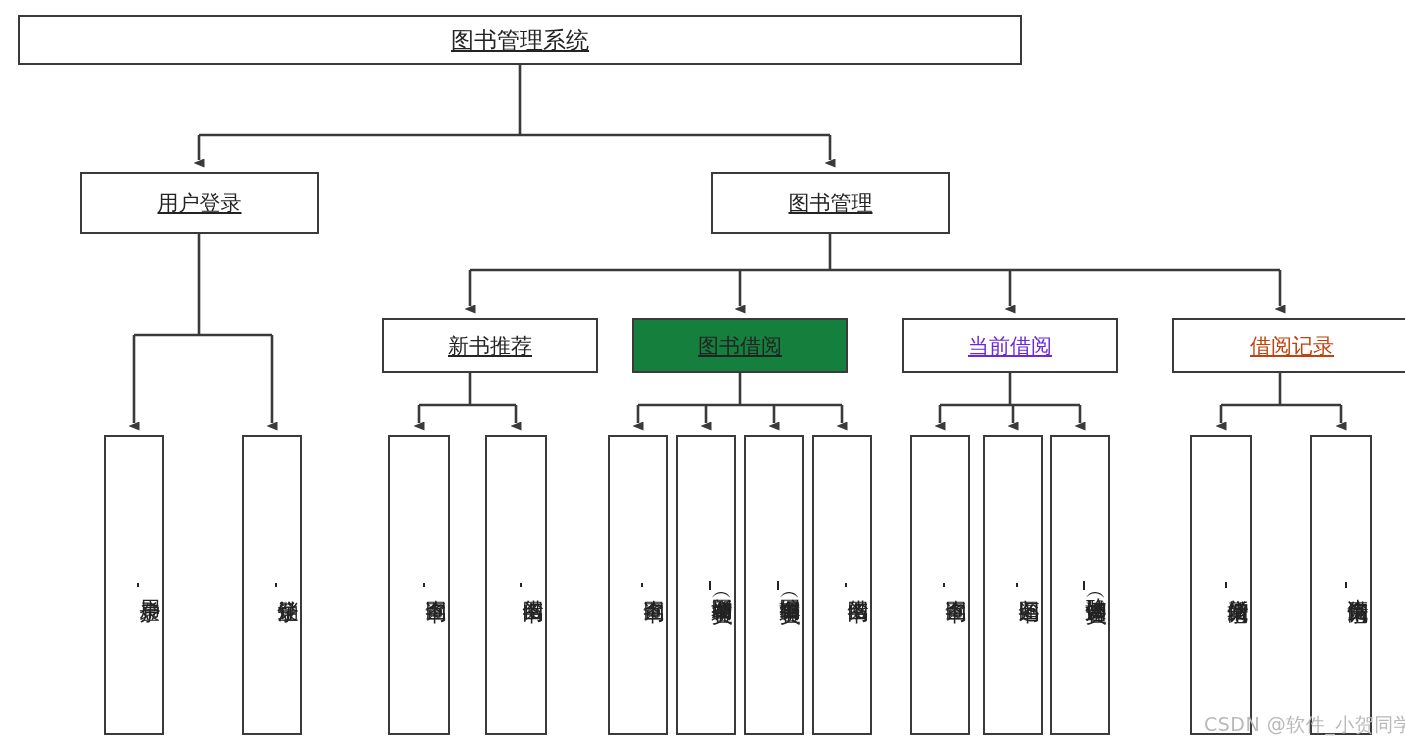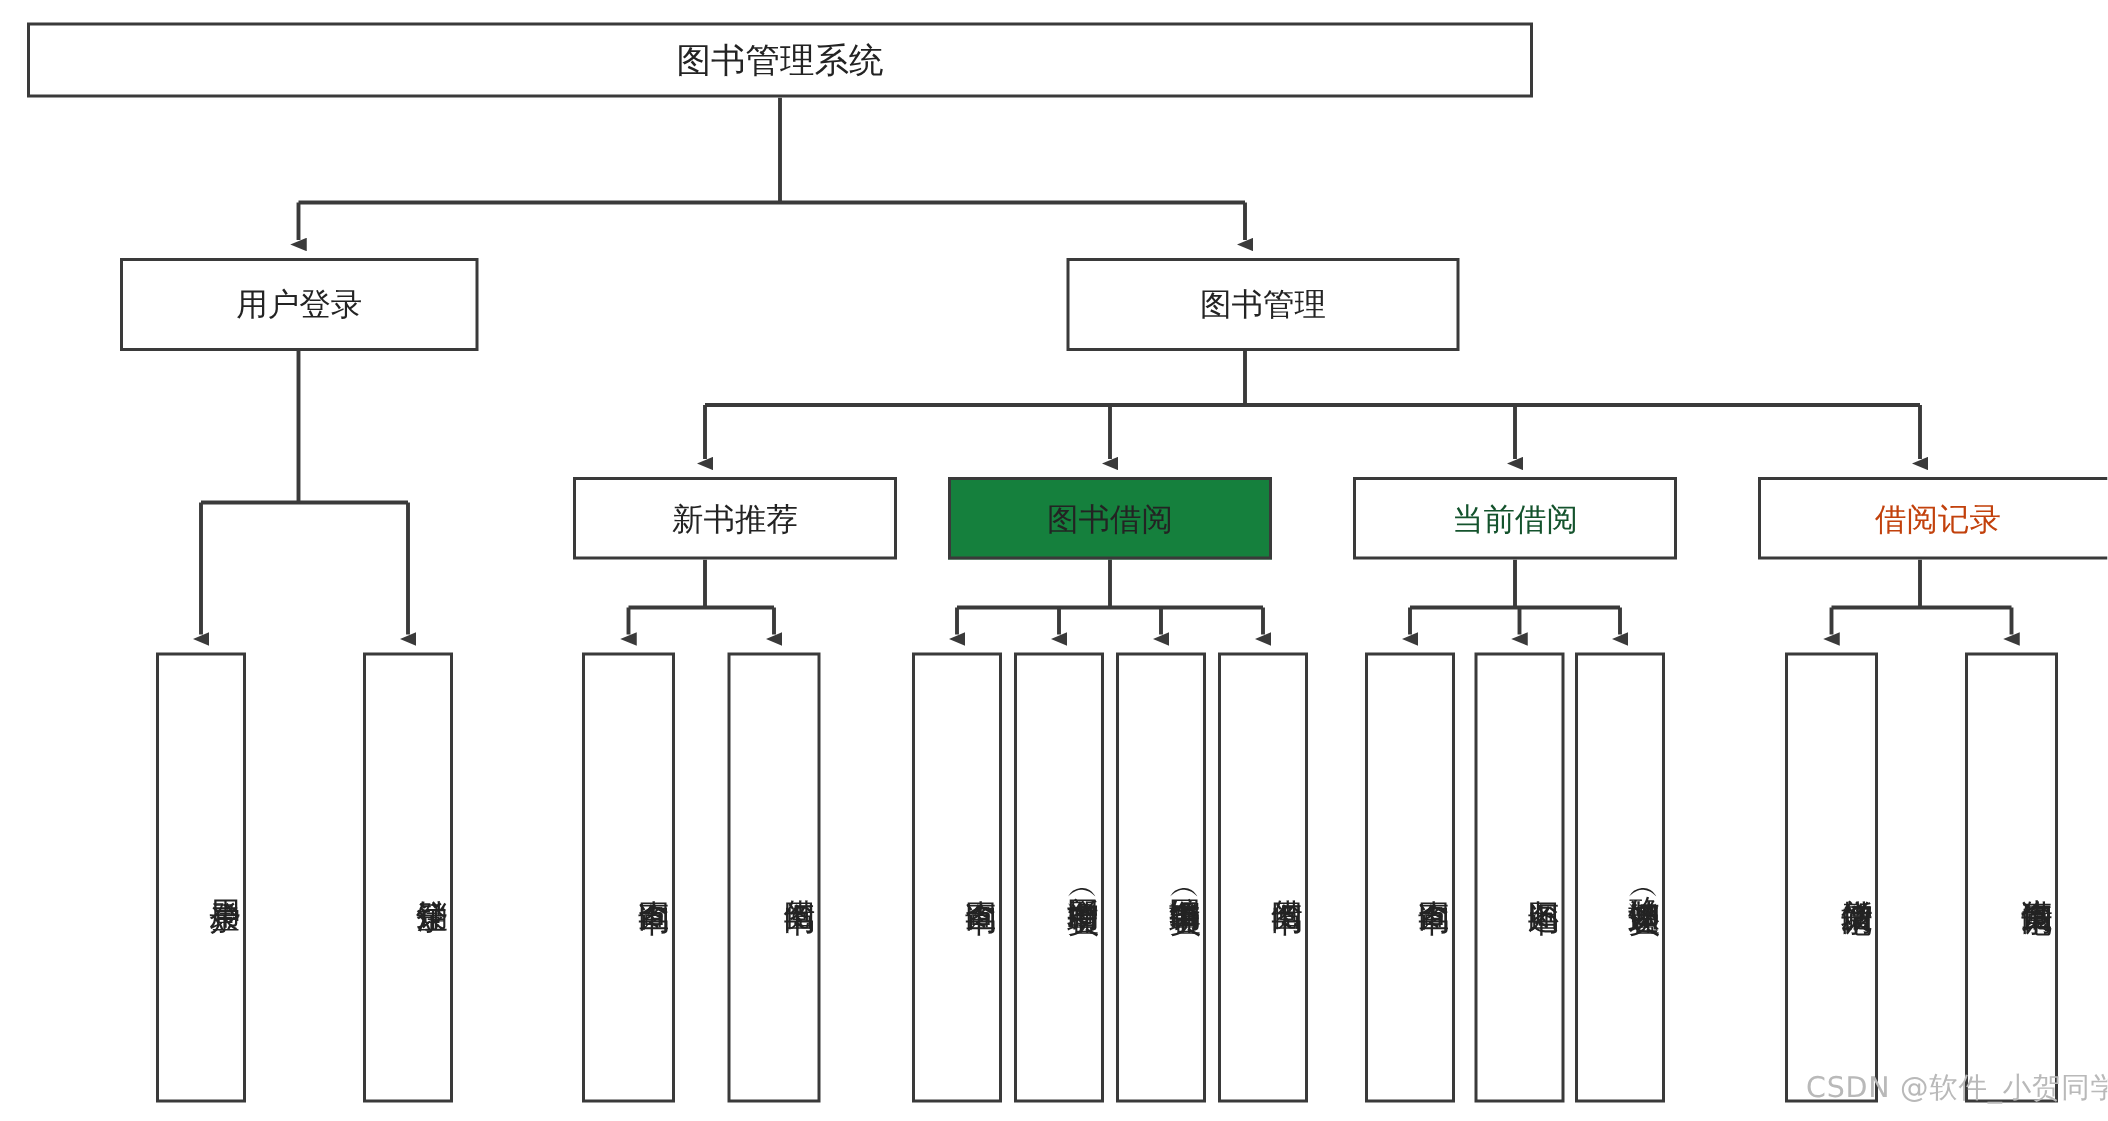--- a/index.html
+++ b/index.html
@@ -31,20 +31,21 @@
     position: absolute;
     box-sizing: border-box;
     background: #ffffff;
     border: 2px solid #3a3a3a;
     display: flex;
     align-items: center;
     justify-content: center;
     text-align: center;
     color: #232323;
     z-index: 2;
+    text-decoration: underline;
   }
   .node.root {
     font-size: 23px;
   }
   .node.lvl1 {
     font-size: 21px;
   }
   .node.lvl2 {
     font-size: 21px;
   }
@@ -128,31 +129,31 @@
     </g>
   </svg>
 
   <div class="node root" style="left: 18px; top: 15px; width: 1004px; height: 50px; background: rgb(255, 255, 255); border-color: rgb(58, 58, 58); color: rgb(35, 35, 35);">
     <span>图书管理系统</span>
   </div>
 
   <div class="node lvl1" style="left: 80px; top: 172px; width: 239px; height: 62px; background: rgb(255, 255, 255); border-color: rgb(58, 58, 58); color: rgb(35, 35, 35);">
     <span>用户登录</span>
   </div>
-  <div class="node lvl1" style="left: 711px; top: 172px; width: 262px; height: 62px; background: rgb(255, 255, 255); border-color: rgb(58, 58, 58); color: rgb(35, 35, 35);">
+  <div class="node lvl1" style="left: 711px; top: 172px; width: 239px; height: 62px; background: rgb(255, 255, 255); border-color: rgb(58, 58, 58); color: rgb(35, 35, 35);">
     <span>图书管理</span>
   </div>
 
   <div class="node lvl2" style="left: 382px; top: 318px; width: 216px; height: 55px; background: rgb(255, 255, 255); border-color: rgb(58, 58, 58); color: rgb(35, 35, 35);">
     <span>新书推荐</span>
   </div>
   <div class="node lvl2" style="left: 632px; top: 318px; width: 216px; height: 55px; background: #15803d; border-color: rgb(58, 58, 58); color: rgb(35, 35, 35);">
     <span>图书借阅</span>
   </div>
-  <div class="node lvl2" style="left: 902px; top: 318px; width: 216px; height: 55px; background: rgb(255, 255, 255); border-color: rgb(58, 58, 58); color: #14532d;">
+  <div class="node lvl2" style="left: 902px; top: 318px; width: 216px; height: 55px; background: rgb(255, 255, 255); border-color: rgb(58, 58, 58); color: #6d28d9;">
     <span>当前借阅</span>
   </div>
   <div class="node lvl2" style="left: 1172px; top: 318px; width: 240px; height: 55px; background: rgb(255, 255, 255); border-color: rgb(58, 58, 58); color: #c2410c;">
     <span>借阅记录</span>
   </div>
 
   <div class="node leaf" style="left: 104px; top: 435px; width: 60px; height: 300px; background: rgb(255, 255, 255); border-color: rgb(58, 58, 58); color: rgb(35, 35, 35);">
     <span class="leaf-label">用户登录</span>
   </div>
   <div class="node leaf" style="left: 242px; top: 435px; width: 60px; height: 300px; background: rgb(255, 255, 255); border-color: rgb(58, 58, 58); color: rgb(35, 35, 35);">

